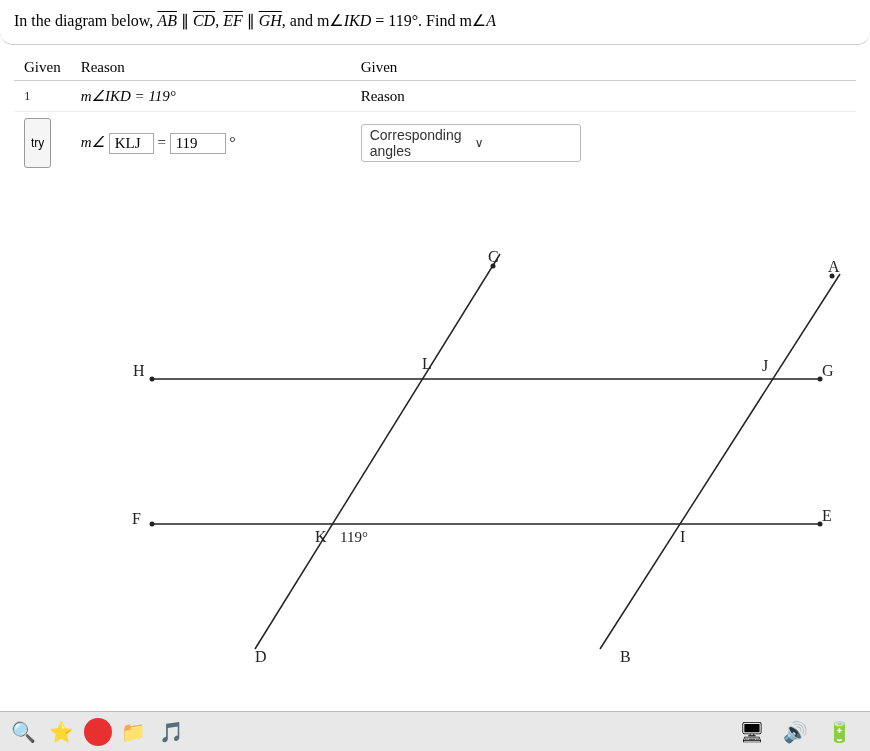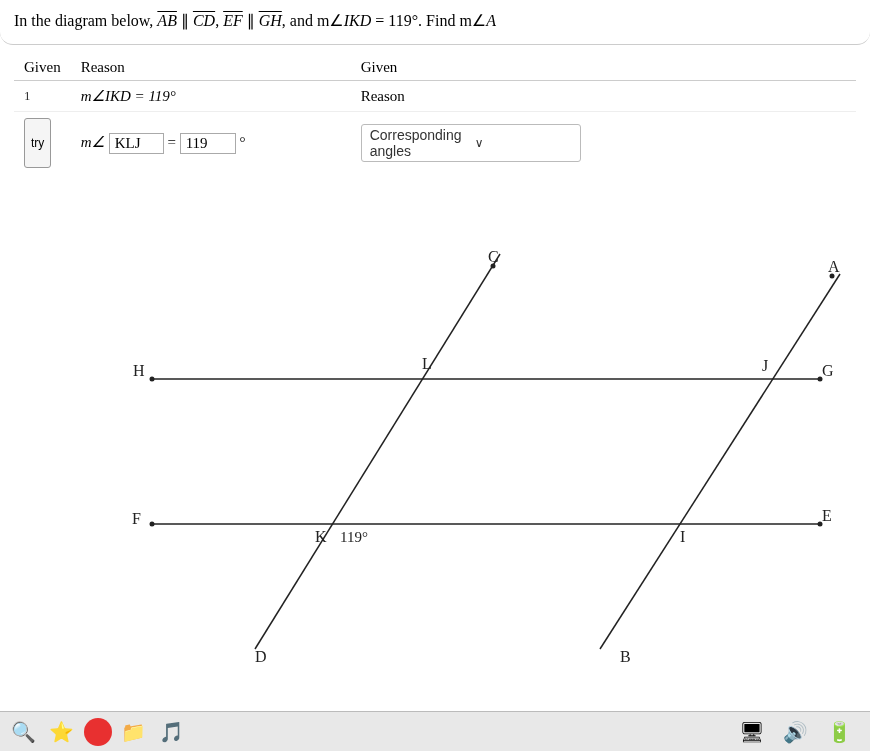--- a/index.html
+++ b/index.html
@@ -82,21 +82,21 @@
       width: 56px;
       display: inline-block;
       vertical-align: middle;
     }
 
     .input-box-angle {
       border: 1px solid #aaa;
       padding: 1px 5px;
       font-size: 15px;
       font-family: 'Times New Roman', Times, serif;
-      width: 55px;
+      width: 45px;
       display: inline-block;
       vertical-align: middle;
     }
 
     .reason-dropdown {
       display: inline-flex;
       align-items: center;
       border: 1px solid #bbb;
       border-radius: 3px;
       padding: 2px 8px;

